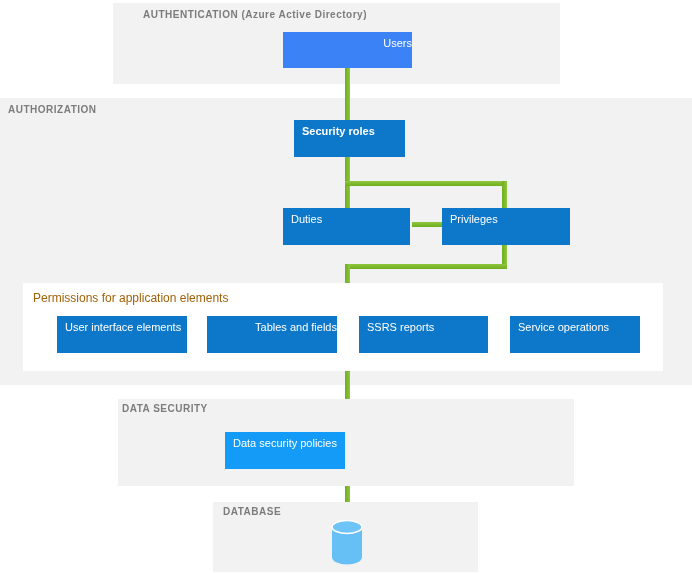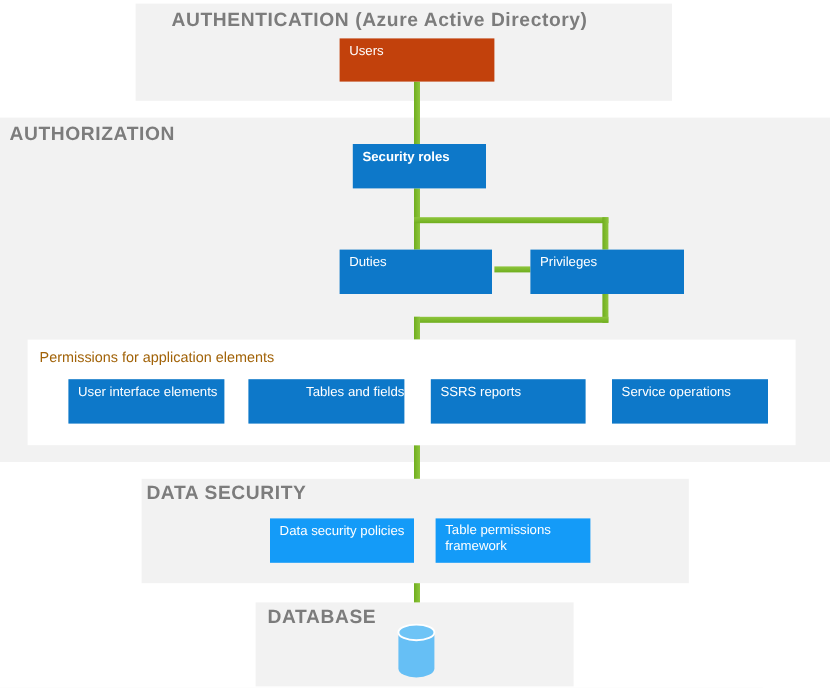--- a/index.html
+++ b/index.html
@@ -2,28 +2,28 @@
 <html><head>
 <meta charset="utf-8">
 <style>
   html,body{margin:0;padding:0;background:#fff;}
   #canvas{
     position:relative;width:692px;height:573px;background:#ffffff;overflow:hidden;
     font-family:"Liberation Sans", sans-serif;
   }
   .section{position:absolute;background:#F2F2F2;}
   .section-label{
-    position:absolute;font-size:16px;font-weight:bold;color:#7C7C7C;
+    position:absolute;font-size:10px;font-weight:bold;color:#7C7C7C;
     letter-spacing:0.5px;white-space:nowrap;
   }
   .node{
     position:absolute;color:#FFFFFF;font-size:11px;line-height:13px;
     padding:5px 0 0 8px;box-sizing:border-box;
   }
-  .node.dark{background:#c2410c;}
+  .node.dark{background:#3b82f6;text-align:right;}
   .node.med{background:#0D78C9;}
   .node.light{background:#149BF8;}
   .panel{position:absolute;background:#FFFFFF;}
   .panel-title{
     position:absolute;font-size:12px;color:#a16207;white-space:nowrap;
   }
   .conn{position:absolute;background:#7FB82A;}
   .conn.v{background:linear-gradient(to right,#6FAE1E,#8FC63E);}
   .conn.h{background:linear-gradient(to bottom,#8FC63E,#6FAE1E);}
   .cyl{position:absolute;}
@@ -66,20 +66,19 @@
 
   <div class="panel" style="left:23px;top:283px;width:640px;height:88px;"></div>
   <div class="panel-title" style="left:33px;top:291px;">Permissions for application elements</div>
 
   <div class="node med" style="left:57px;top:316px;width:130px;height:37px;">User interface elements</div>
   <div class="node med" style="left:207px;top:316px;width:130px;height:37px;text-align:right;">Tables and fields</div>
   <div class="node med" style="left:359px;top:316px;width:129px;height:37px;">SSRS reports</div>
   <div class="node med" style="left:510px;top:316px;width:130px;height:37px;">Service operations</div>
 
   <div class="node light" style="left:205px;top:432px;width:120px;height:37px;margin-left:20px;">Data security policies</div>
-  <div class="node light" style="left:363px;top:432px;width:129px;height:37px;padding-top:4px;">Table permissions framework</div>
 
   <svg class="cyl" style="left:330px;top:519px;" width="34" height="48" viewBox="0 0 34 48">
     <path d="M2 8 v30 a15 7.5 0 0 0 30 0 V8 Z" fill="#66BFF5"></path>
     <ellipse cx="17" cy="8" rx="15" ry="6.5" fill="#6EC4F6" stroke="#FFFFFF" stroke-width="1.6"></ellipse>
   </svg>
 
 </div>
 
 </body></html>

